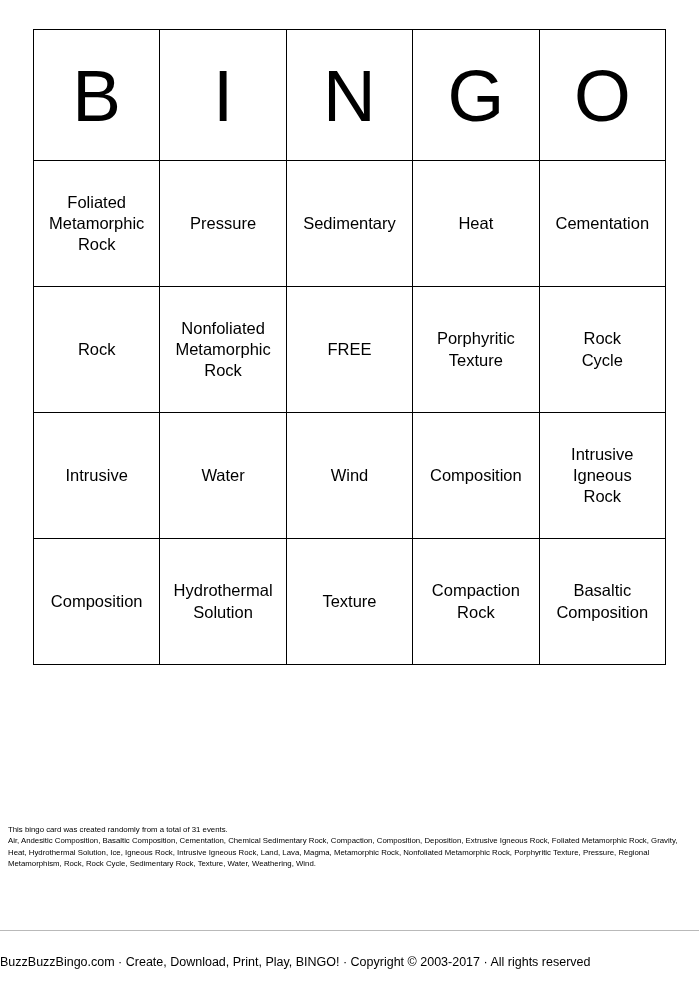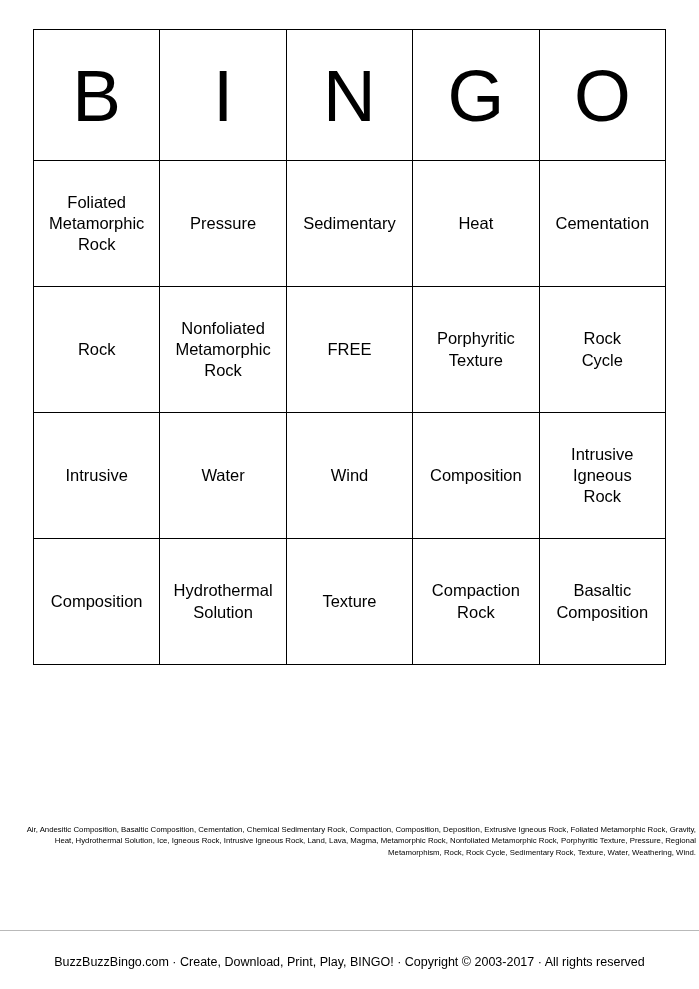--- a/index.html
+++ b/index.html
@@ -59,35 +59,35 @@
   .events-note {
     position: absolute;
     left: 8px;
     top: 824px;
     width: 688px;
     font-size: 7.8px;
     line-height: 1.45;
     color: #000000;
   }
   .events-note .line1 { display: block; }
-  .events-note .list { display: block; text-align: right; }
+  .events-note .list { display: block; }
   .footer-rule {
     position: absolute;
     left: 0;
     top: 930px;
     width: 699px;
     height: 1px;
     background: #b9b9b9;
   }
   .footer {
     position: absolute;
     left: 0;
     top: 955px;
     width: 699px;
-    text-align: center;
+    text-align: left;
     font-size: 12.5px;
     color: #000000;
   }
   .footer .brand { font-weight: normal; }
 </style>
 </head>
 <body>
 
 <div class="page">
 
@@ -180,20 +180,21 @@
           <td>
               <span class="cell-text">Basaltic
 Composition</span>
             </td>
         </tr>
       </tbody>
     </table>
   </div>
 
   <div class="events-note">
+    <span class="line1">This bingo card was created randomly from a total of 31 events.</span>
     <span class="list">Air, Andesitic Composition, Basaltic Composition, Cementation, Chemical Sedimentary Rock, Compaction, Composition, Deposition, Extrusive Igneous Rock, Foliated Metamorphic Rock, Gravity, Heat, Hydrothermal Solution, Ice, Igneous Rock, Intrusive Igneous Rock, Land, Lava, Magma, Metamorphic Rock, Nonfoliated Metamorphic Rock, Porphyritic Texture, Pressure, Regional Metamorphism, Rock, Rock Cycle, Sedimentary Rock, Texture, Water, Weathering, Wind.</span>
   </div>
 
   <div class="footer-rule"></div>
 
   <div class="footer">
     <span class="brand">BuzzBuzzBingo.com · Create, Download, Print, Play, BINGO! · Copyright © 2003-2017 · All rights reserved</span>
   </div>
 
 </div>

